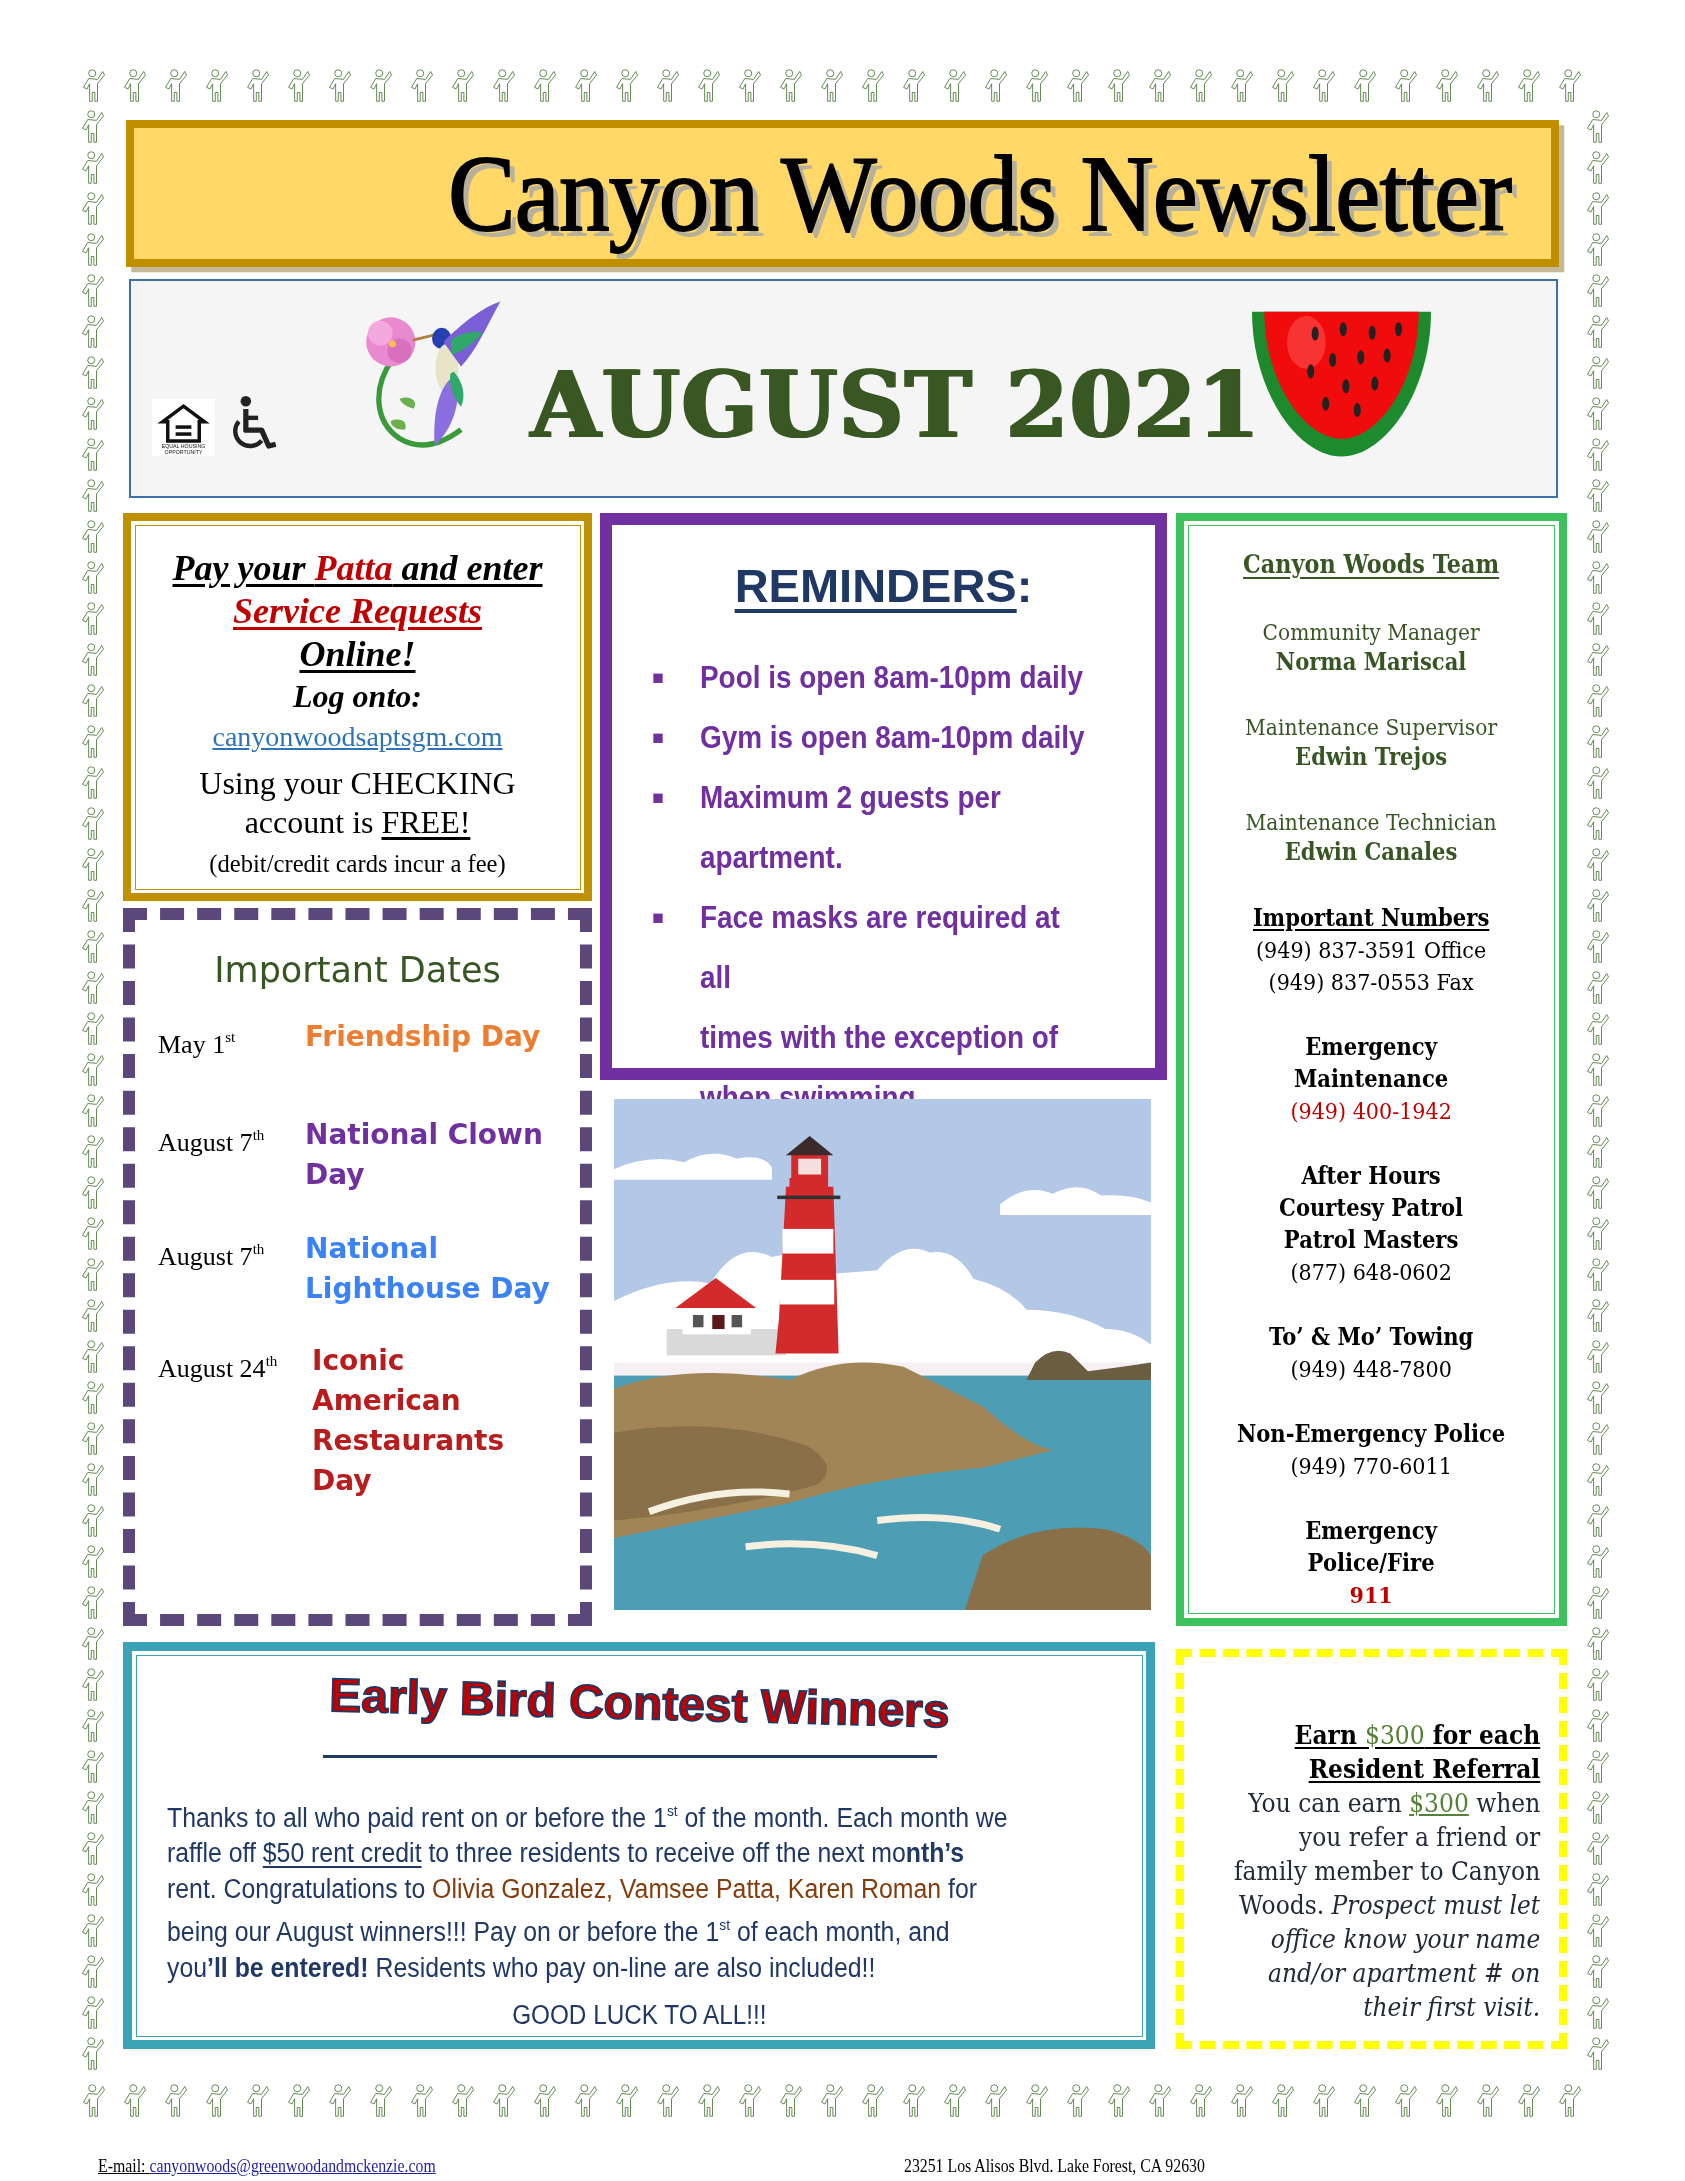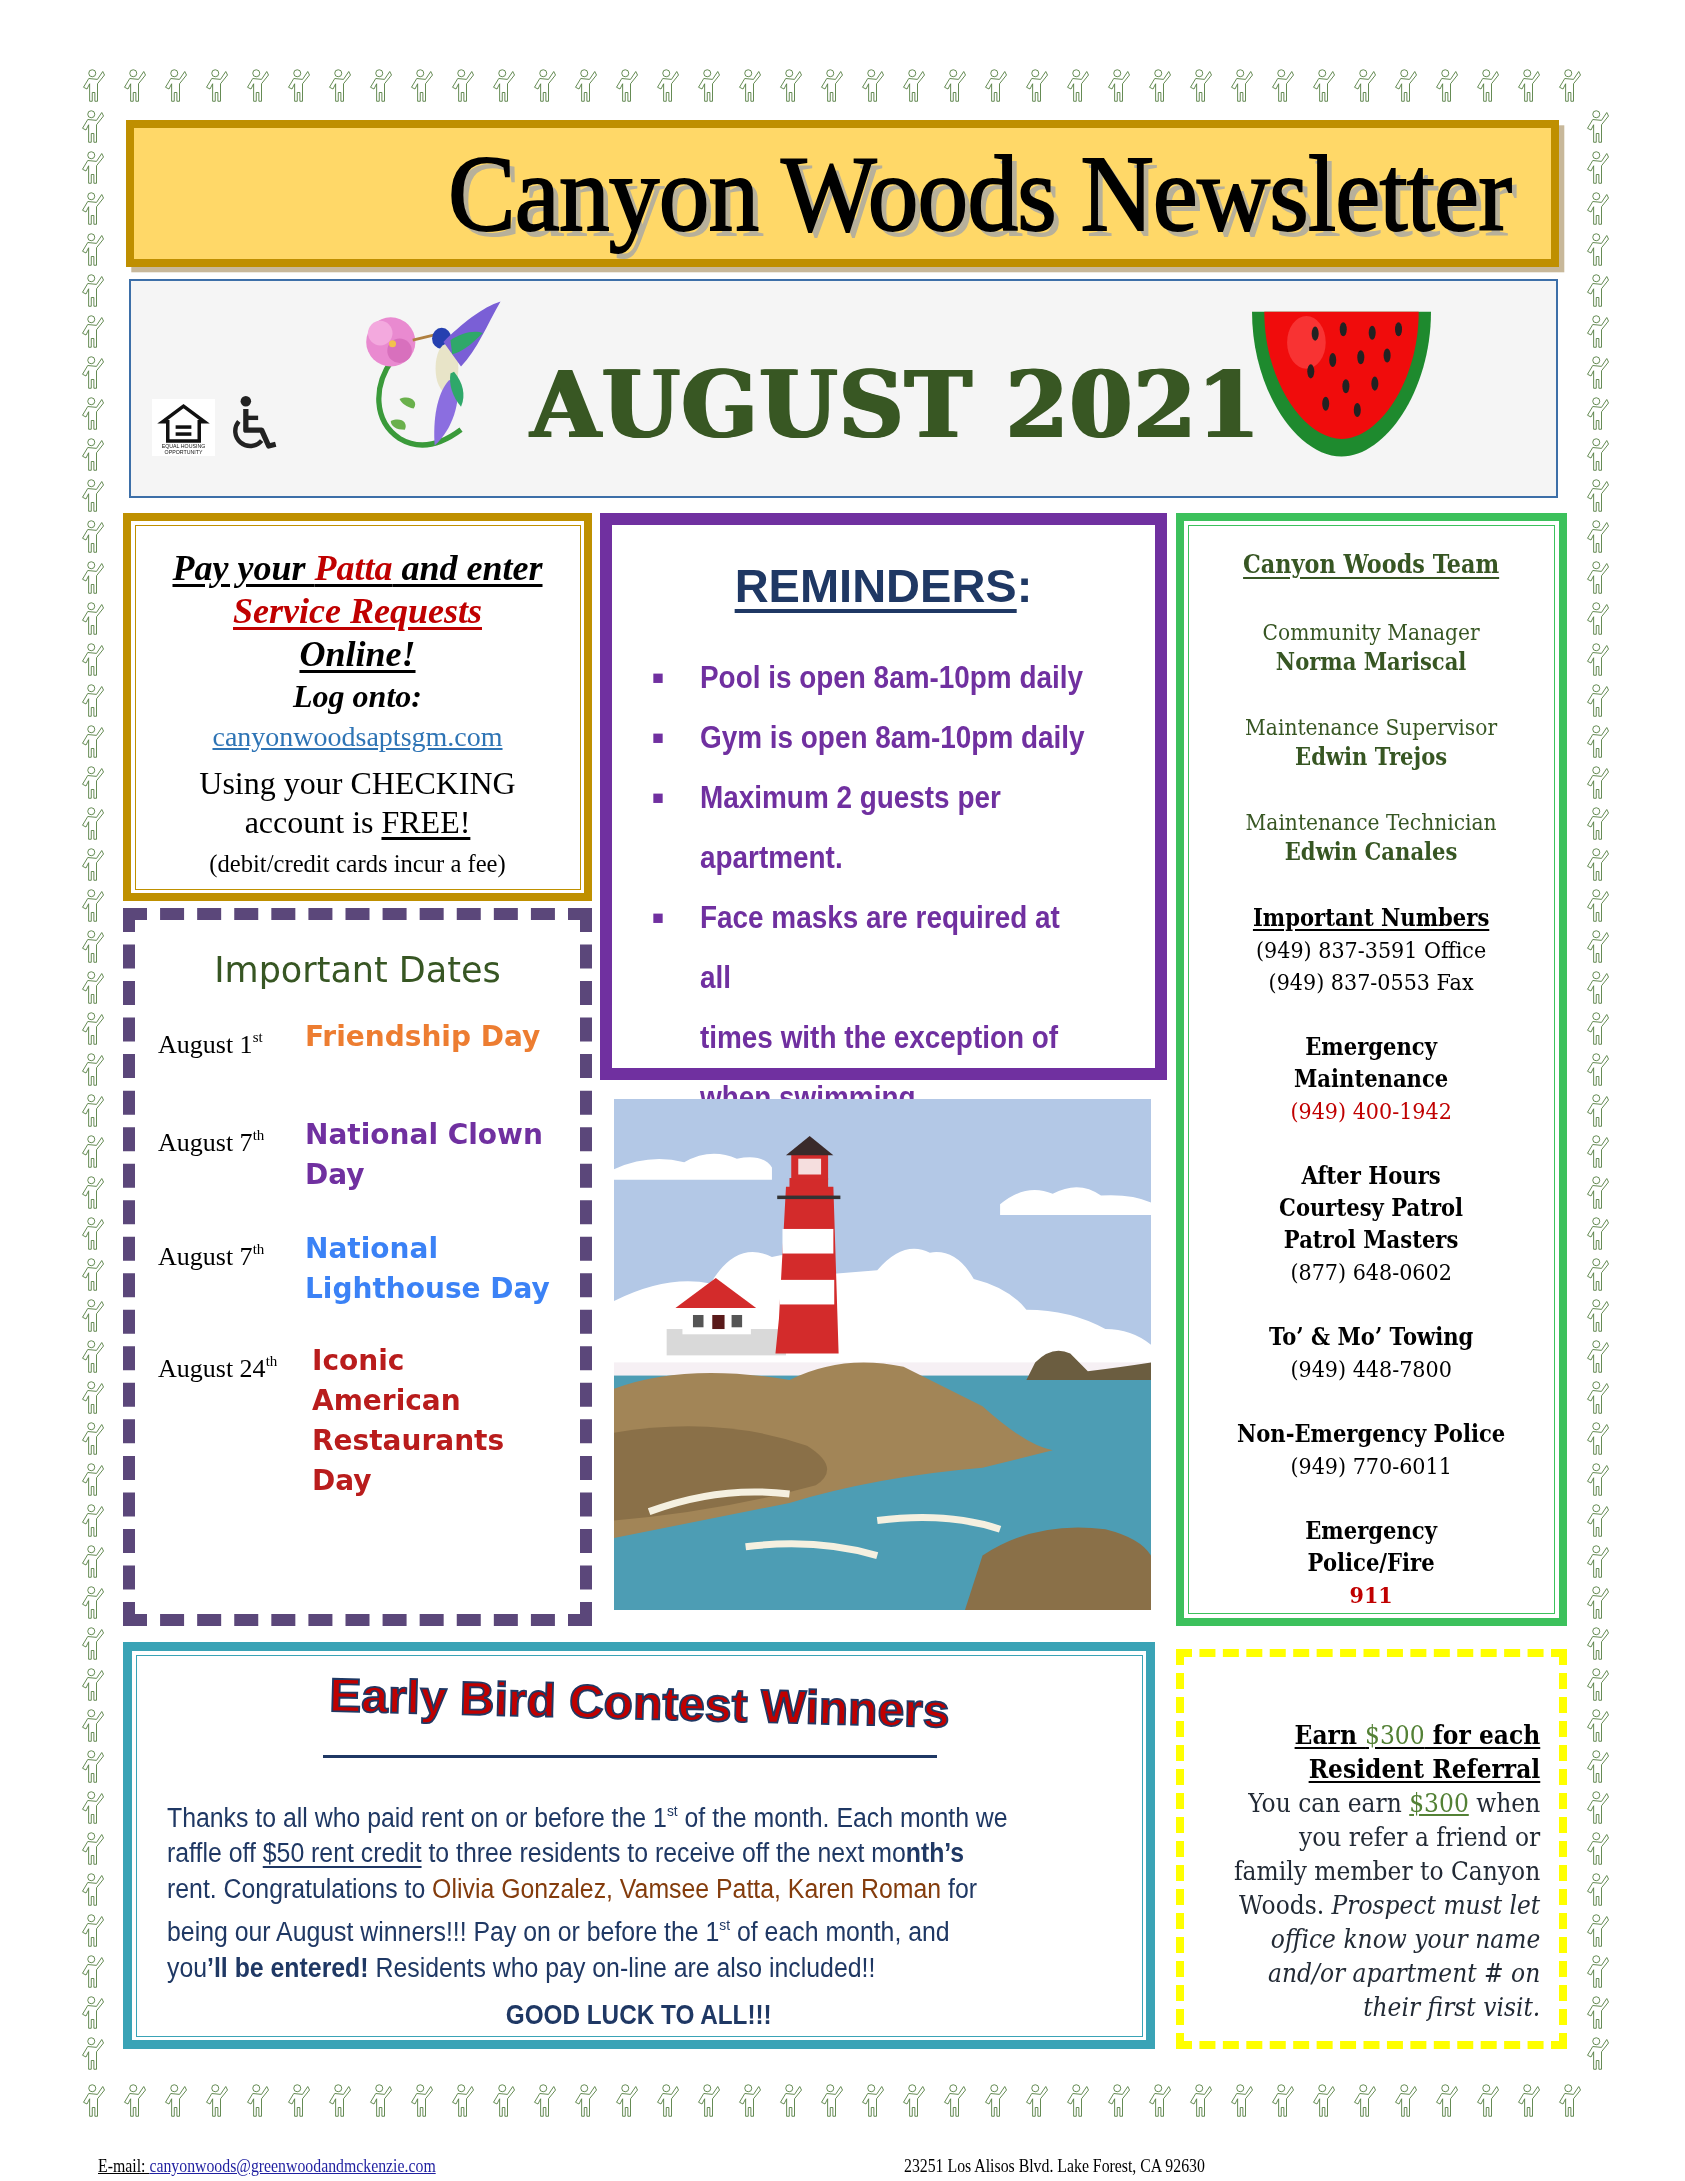--- a/index.html
+++ b/index.html
@@ -153,21 +153,21 @@
     font-family: "Liberation Sans", sans-serif; font-size: 27px; color: #1f3864;
     line-height: 36px;
   }
   .eb-body p { transform: scaleX(0.92); transform-origin: left; white-space: nowrap; }
   .eb-body sup { font-size: 15px; vertical-align: 10.5px; }
   .eb-win { color: #843c0c; }
   .eb-b { font-weight: 700; }
   .eb-u { text-decoration: underline; text-underline-offset: 3.5px; }
   .eb-luck {
     position: absolute; left: 0; right: 0; top: 344px; text-align: center;
-    font-family: "Liberation Sans", sans-serif; font-size: 27px; color: #1f3864; font-weight: bold;
+    font-family: "Liberation Sans", sans-serif; font-size: 27px; color: #1f3864;
   }
   .eb-luck span { display: inline-block; transform: scaleX(0.9); }
 
   
   .ref-box {
     left: 1176px; top: 1649px; width: 391px; height: 400px;
     border: 8.8px dashed #ffff00; background: #fff;
   }
   .ref-inner {
     position: absolute; left: 0; right: 0; top: 61px; text-align: right;
@@ -1638,21 +1638,21 @@
       <div><span>account is </span><span class="u">FREE!</span></div>
     </div>
     <div class="rent-fee">(debit/credit cards incur a fee)</div>
   </div>
 </div>
 
 <div class="abs dates-box">
   <div class="dates-title">Important Dates</div>
 
   <div class="date-row" style="top:97px;">
-    <div class="date-label"><span>August 1</span><sup>st</sup></div>
+    <div class="date-label"><span>May 1</span><sup>st</sup></div>
     <div class="date-event" style="color:#ed7d31;">
         <div>Friendship Day</div>
       </div>
   </div>
 
   <div class="date-row" style="top:195px;">
     <div class="date-label"><span>August 7</span><sup>th</sup></div>
     <div class="date-event" style="color:#7030a0;">
         <div>National Clown</div>
         <div>Day</div>

